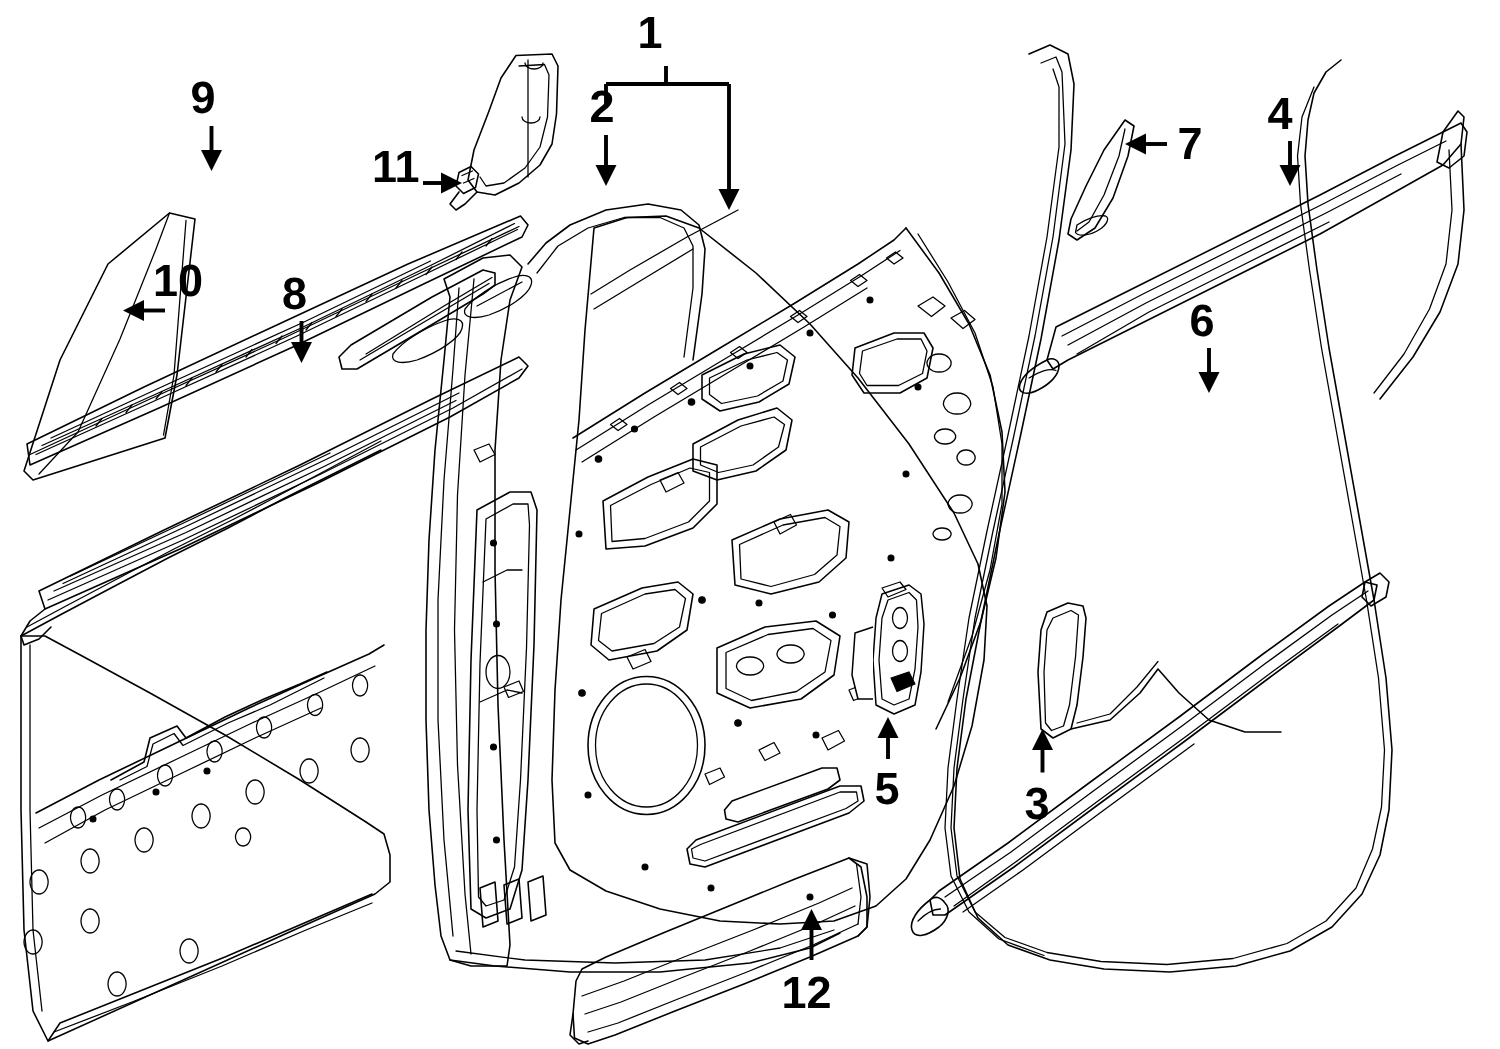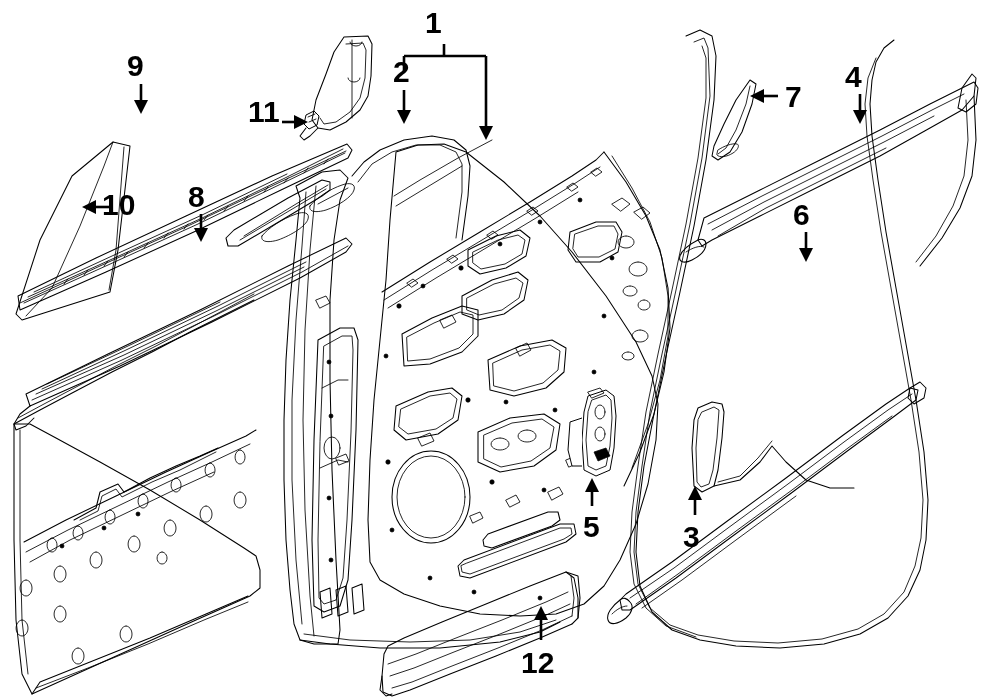--- a/index.html
+++ b/index.html
@@ -443,17 +443,17 @@
 
   <div class="callout-num" style="left:425px; top:8px;">1</div>
   <div class="callout-num" style="left:393px; top:57px;">2</div>
   <div class="callout-num" style="left:683px; top:522px;">3</div>
   <div class="callout-num" style="left:845px; top:62px;">4</div>
   <div class="callout-num" style="left:583px; top:512px;">5</div>
   <div class="callout-num" style="left:793px; top:200px;">6</div>
   <div class="callout-num" style="left:785px; top:82px;">7</div>
   <div class="callout-num" style="left:188px; top:182px;">8</div>
   <div class="callout-num" style="left:127px; top:51px;">9</div>
-  <div class="callout-num" style="left:102px; top:190px;">10</div>
+  <div class="callout-num" style="left:102px; top:173px;">10</div>
   <div class="callout-num" style="left:248px; top:97px;">11</div>
   <div class="callout-num" style="left:521px; top:648px;">12</div>
 
 </div>
 
 </body></html>

